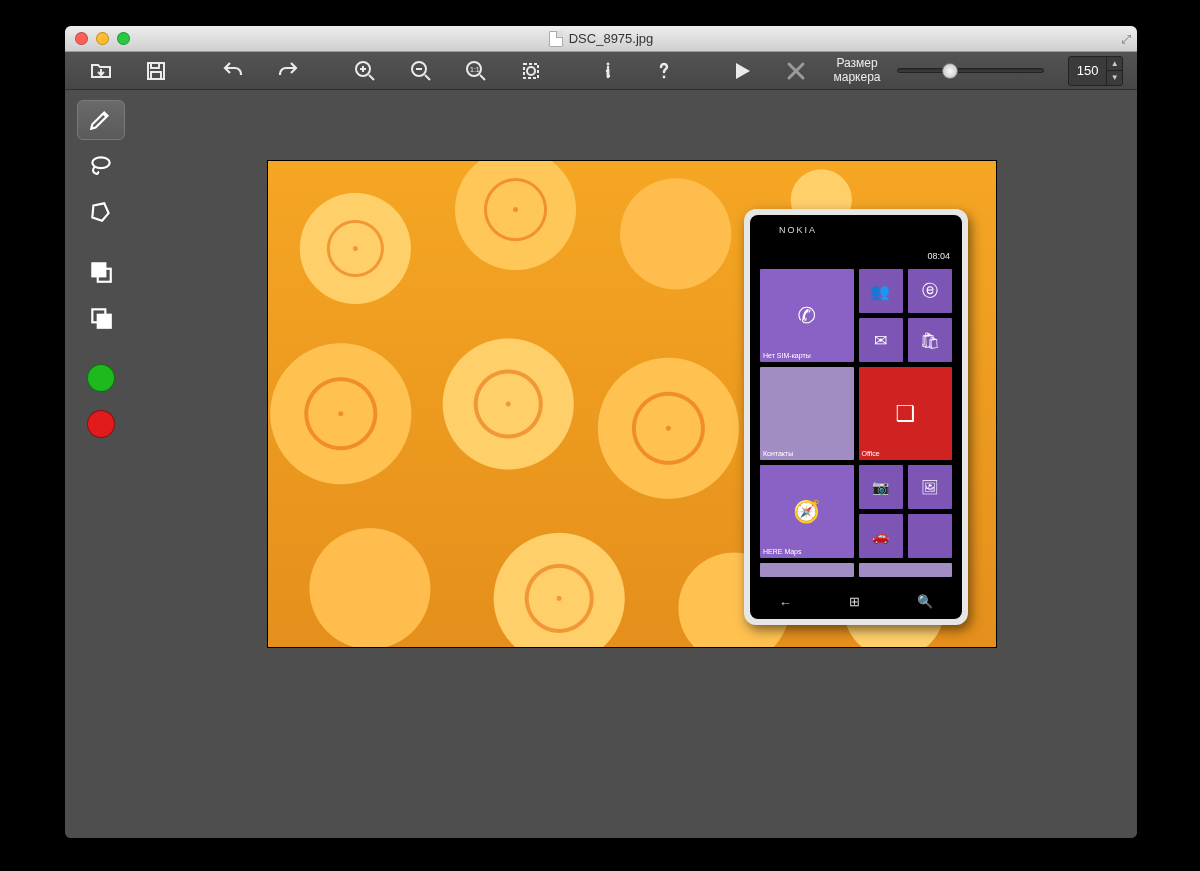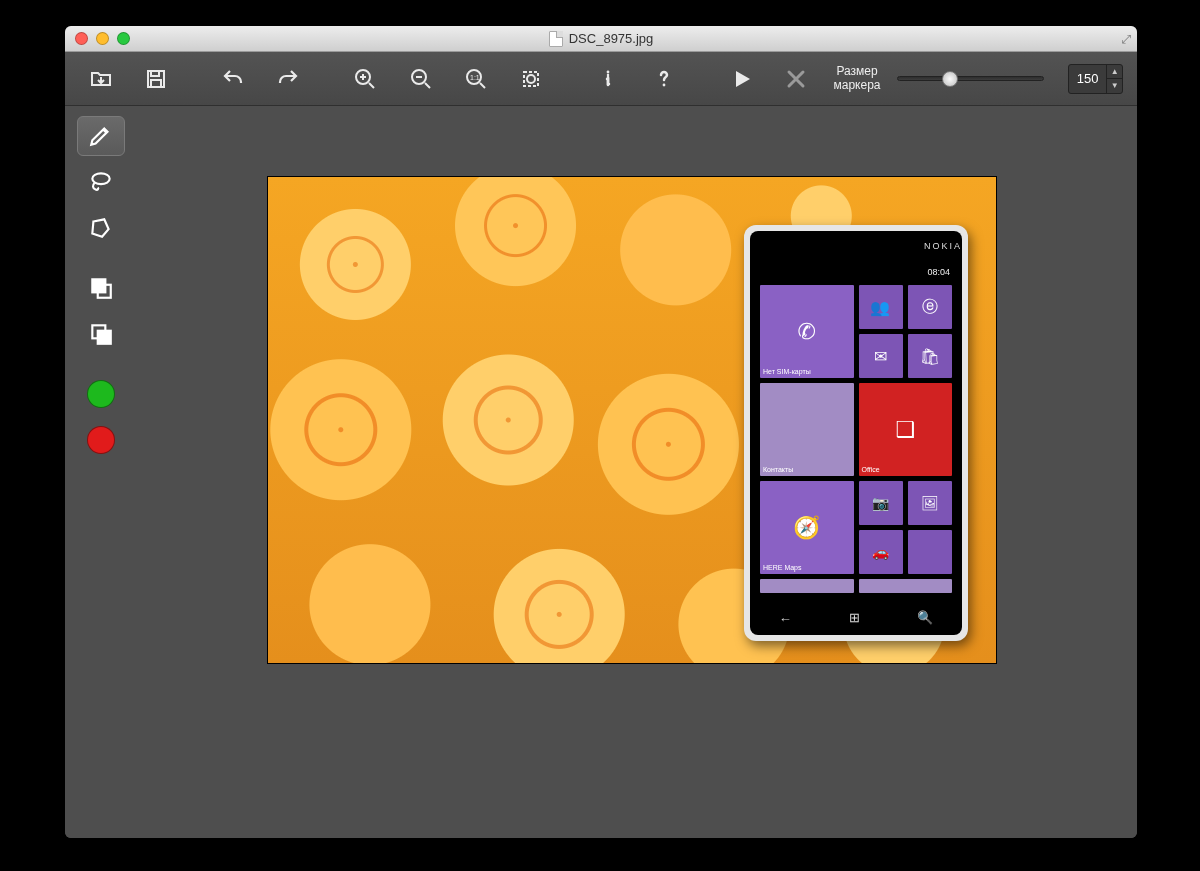--- a/index.html
+++ b/index.html
@@ -45,21 +45,21 @@
     pointer-events: none;
     color: #333; font-size: 13px;
   }
   .file-glyph {
     width: 14px; height: 16px; background: #fff; border: 1px solid #aaa; border-radius: 1px; position: relative;
   }
   .file-glyph::after { content:""; position:absolute; right:-1px; top:-1px; width:6px; height:6px; background:#ddd; border-left:1px solid #aaa; border-bottom:1px solid #aaa;}
   .resize-glyph { position:absolute; right:6px; top:6px; color:#777; font-size:12px; }
   
   .toolbar {
-    height: 54px;
+    height: 38px;
     background: linear-gradient(#535353,#474747);
     border-bottom: 1px solid #2f2f2f;
     display: flex; align-items: center;
     padding: 0 14px;
     gap: 12px;
   }
   .toolbar .tbtn {
     width: 44px; height: 36px;
     display:flex; align-items:center; justify-content:center;
     border-radius: 4px;
@@ -143,21 +143,21 @@
       radial-gradient(circle at 40% 90%, rgba(230,130,20,0.55) 0 2px, transparent 3px 30px, rgba(230,130,20,0.55) 31px 34px, transparent 35px);
     mix-blend-mode:multiply;
   }
   
   .phone {
     position:absolute; right:28px; top:48px; width:224px; height:416px;
     background:#e6e6e6; border-radius:12px; padding:6px;
     box-shadow: 3px 5px 12px rgba(0,0,0,0.5);
   }
   .phone-inner { width:100%; height:100%; background:#000; border-radius:8px; position:relative; }
-  .phone-brand { position:absolute; top:10px; left:0; right:0; text-align:right; color:#ddd; font-size:9px; letter-spacing:2px;}
+  .phone-brand { position:absolute; top:10px; left:0; right:0; text-align:left; color:#ddd; font-size:9px; letter-spacing:2px;padding-left:29px;}
   .phone-time { position:absolute; top:36px; right:12px; color:#eee; font-size:9px;}
   .tiles { position:absolute; top:54px; left:10px; right:10px; bottom:48px; display:grid;
     grid-template-columns: repeat(4, 1fr); grid-auto-rows: 44px; gap:5px;}
   .tile { background:#7d55b5; border-radius:1px; display:flex; align-items:flex-end; justify-content:flex-start;
     color:#fff; font-size:7px; padding:3px; position:relative;}
   .tile.big { grid-column: span 2; grid-row: span 2; background:#8a61c4; align-items:flex-end;}
   .tile .ticon { position:absolute; inset:0; display:flex; align-items:center; justify-content:center; font-size:22px;}
   .tile.red { background:#d12222; }
   .tile.lav { background:#a28cc4;}
   .phone-nav { position:absolute; bottom:10px; left:0; right:0; display:flex; justify-content:space-around; color:#ddd; font-size:13px;}

